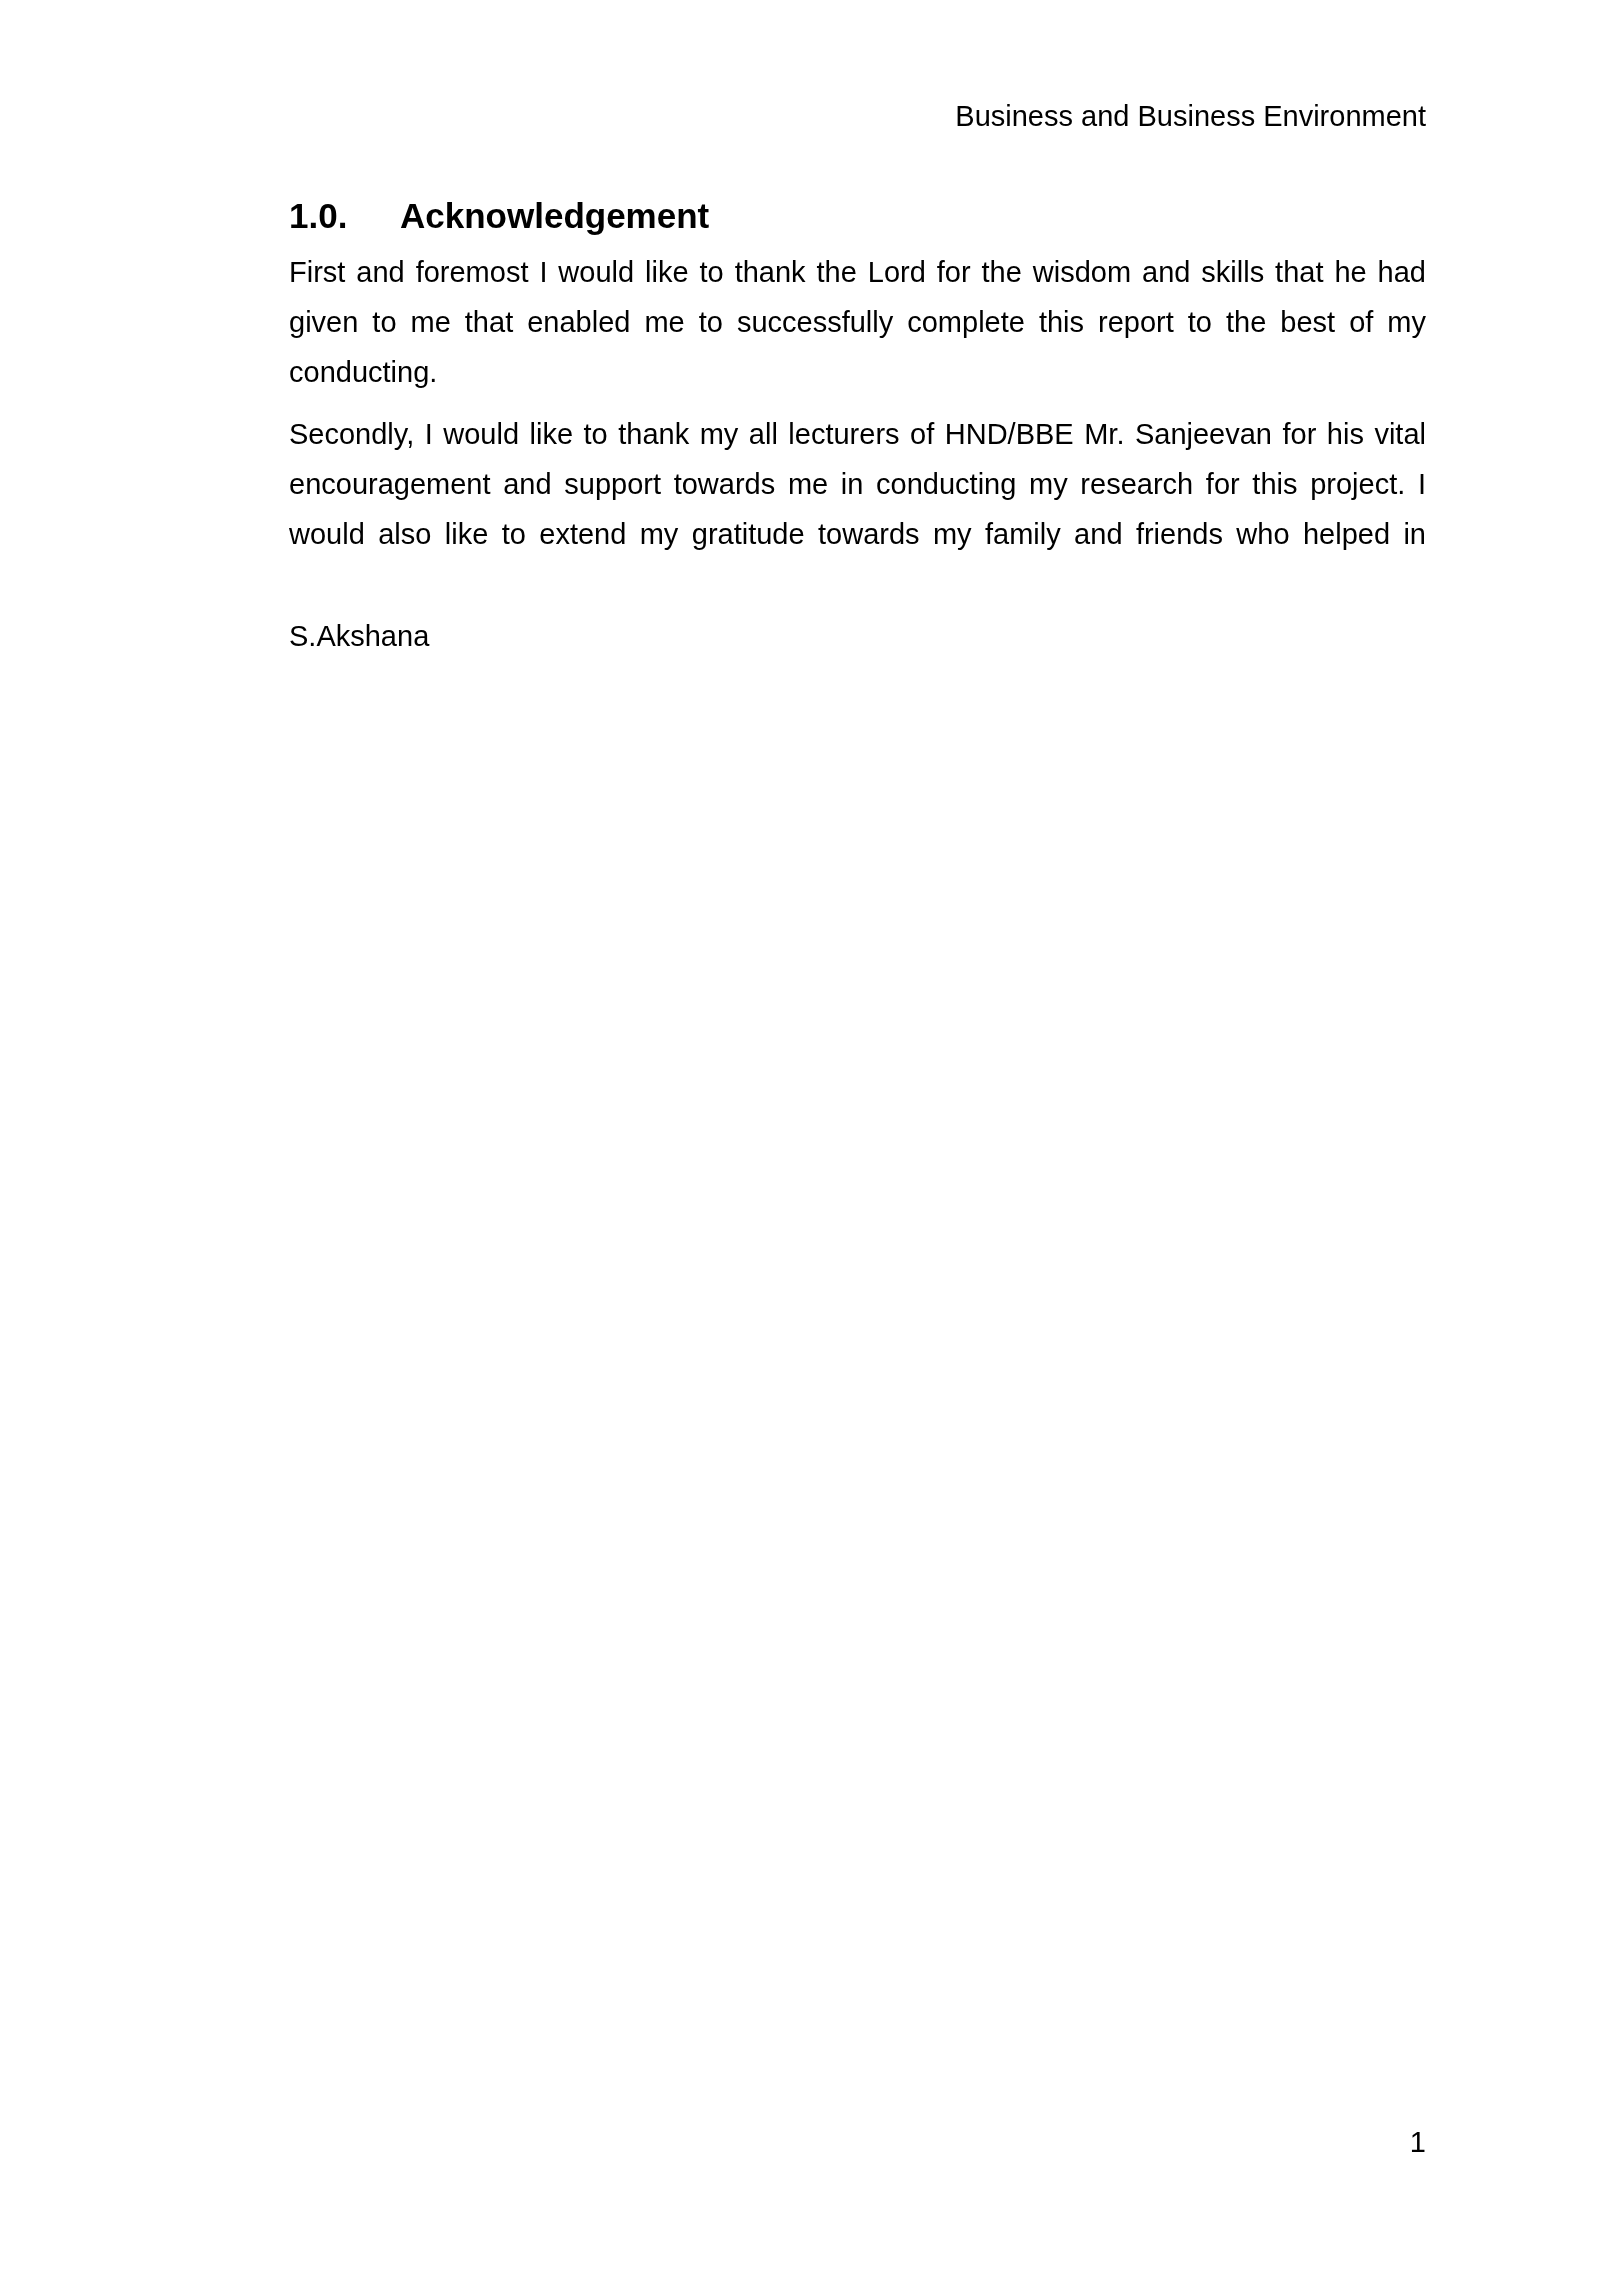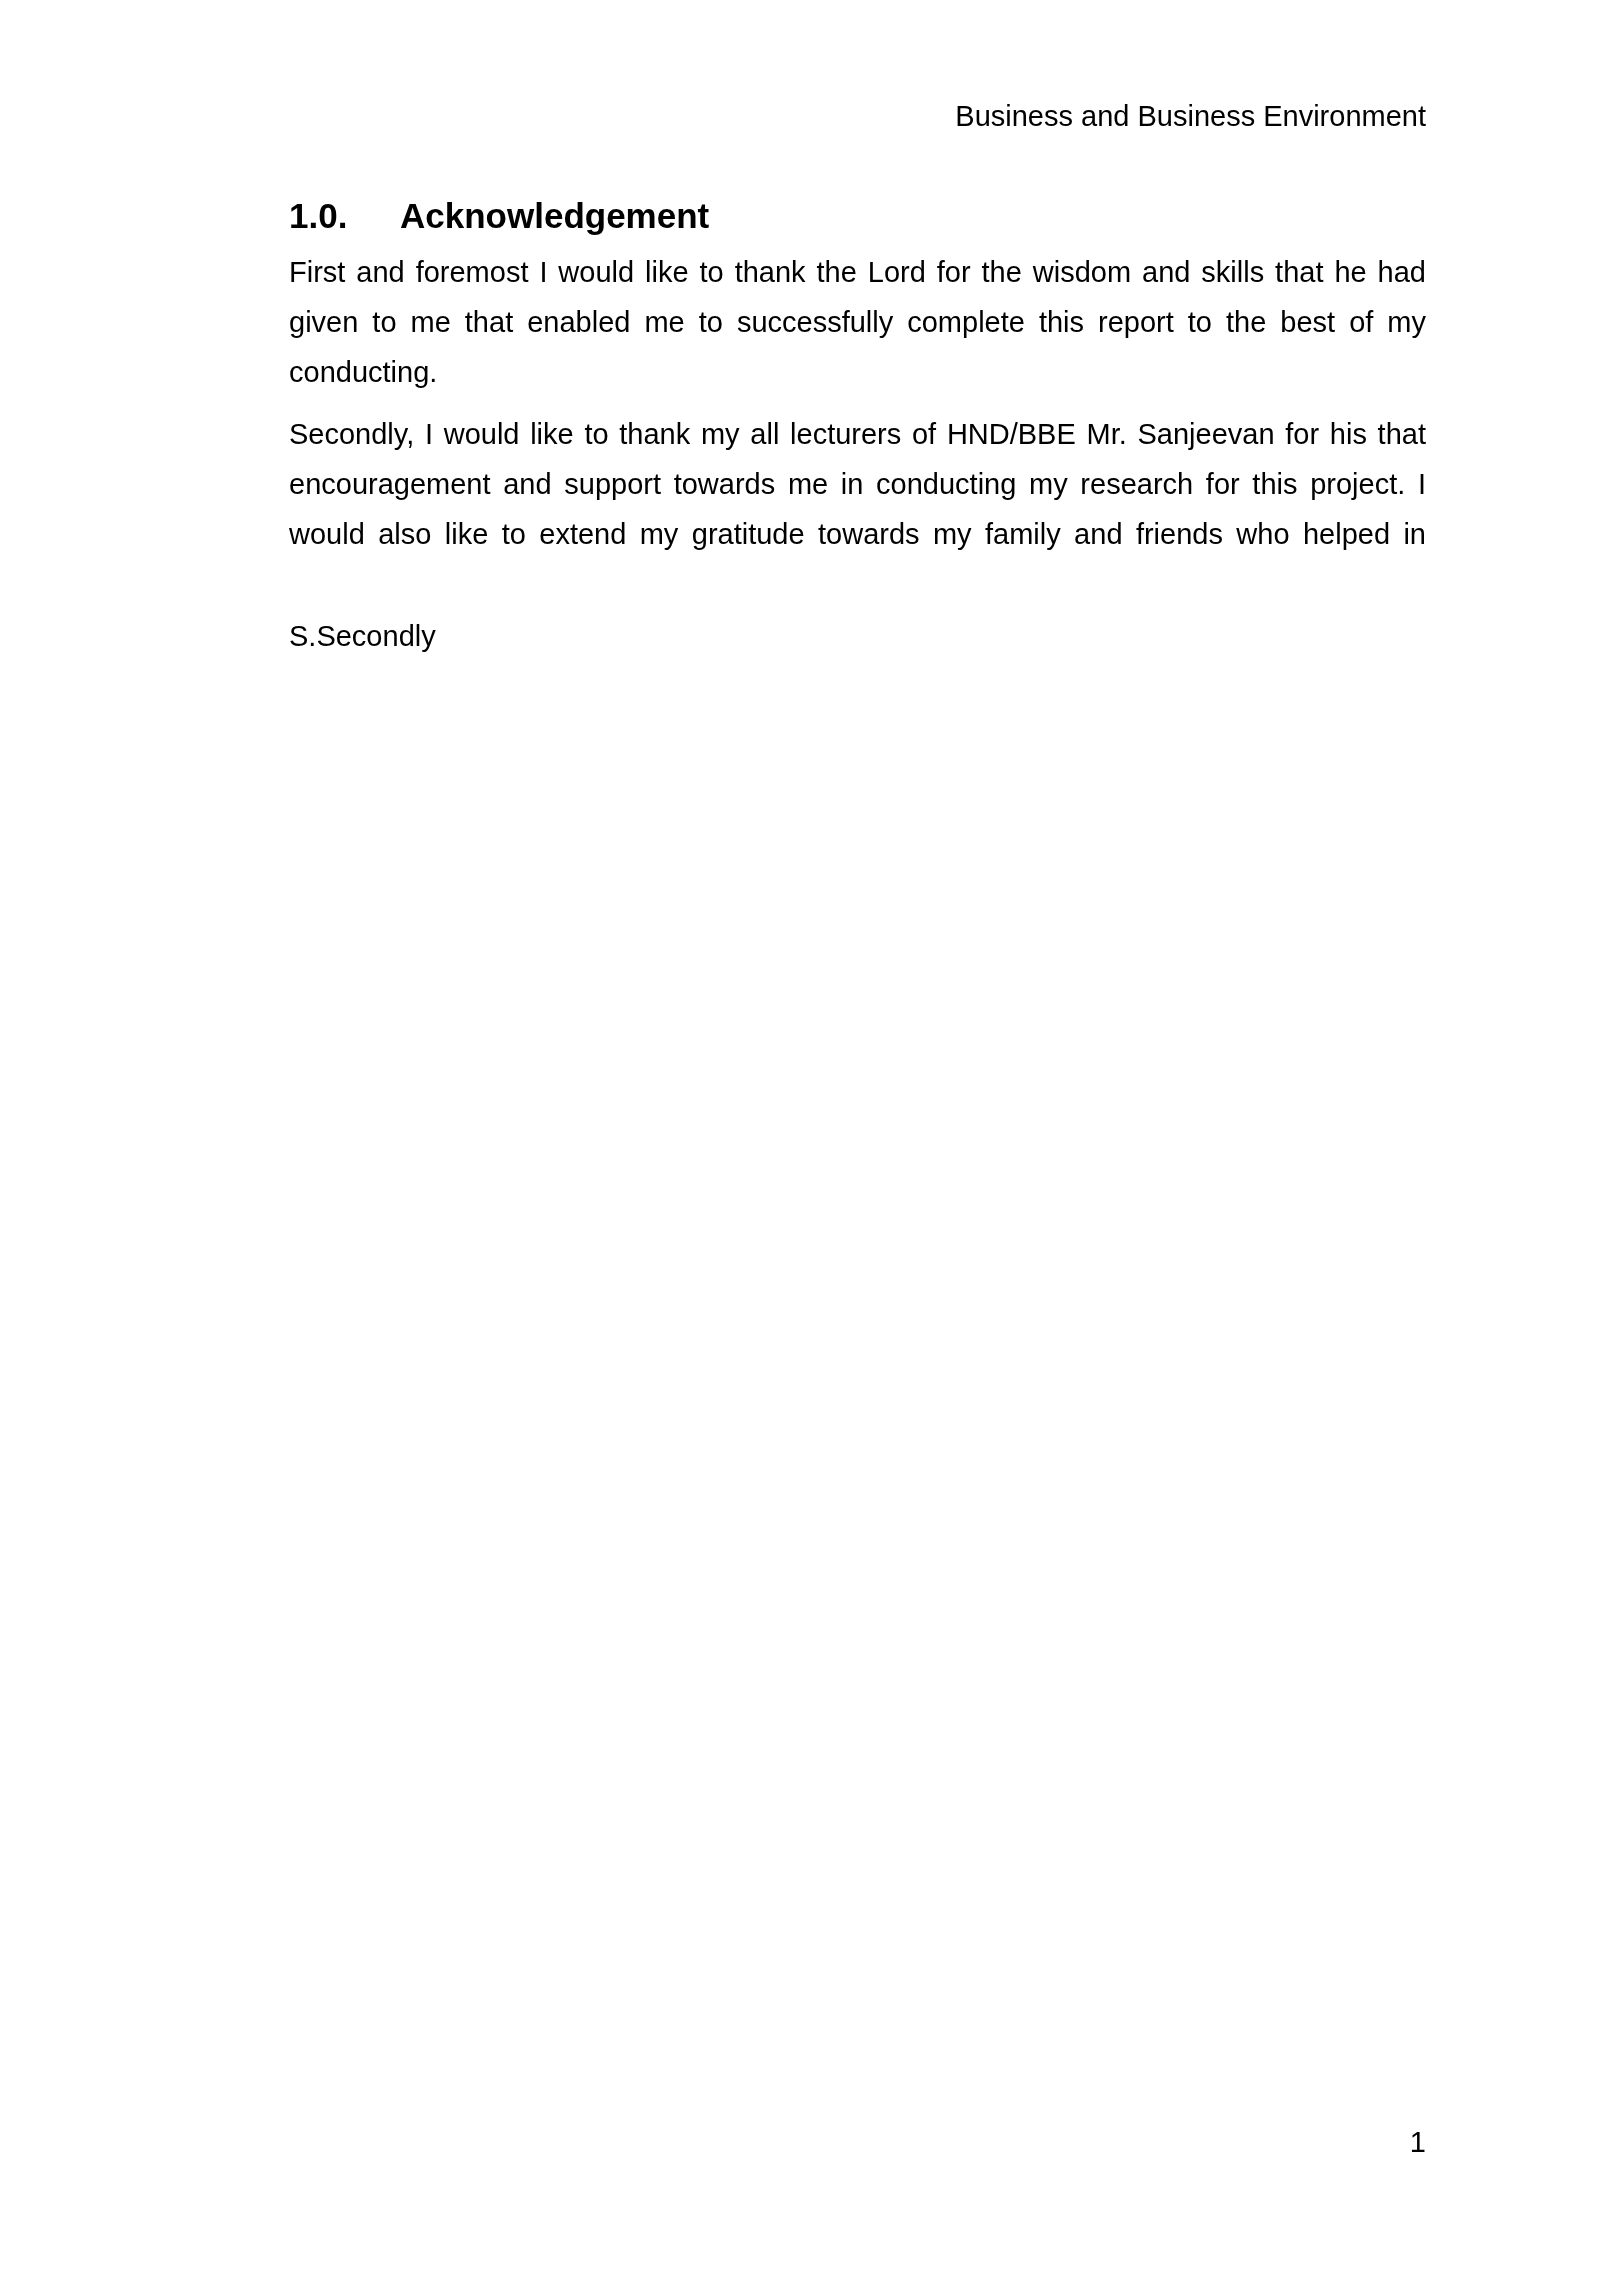--- a/index.html
+++ b/index.html
@@ -82,28 +82,28 @@
       <span class="heading-number">1.0.</span><span class="heading-title">Acknowledgement</span>
     </div>
 
     <div id="paragraphs">
         <div class="paragraph">
           <div class="line">First and foremost I would like to thank the Lord for the wisdom and skills that he had</div>
           <div class="line">given to me that enabled me to successfully complete this report to the best of my</div>
           <div class="line last">conducting.</div>
         </div>
         <div class="paragraph">
-          <div class="line">Secondly, I would like to thank my all lecturers of HND/BBE Mr. Sanjeevan for his that</div>
+          <div class="line">Secondly, I would like to thank my all lecturers of HND/BBE Mr. Sanjeevan for his vital</div>
           <div class="line">encouragement and support towards me in conducting my research for this project. I</div>
           <div class="line">would also like to extend my gratitude towards my family and friends who helped in</div>
         </div>
       </div>
 
     <div class="closing">
-      <div>S.Secondly</div>
+      <div>S.Akshana</div>
     </div>
 
   </div>
 
   <div class="page-number">1</div>
 
 </div>
 
 
 </body></html>

